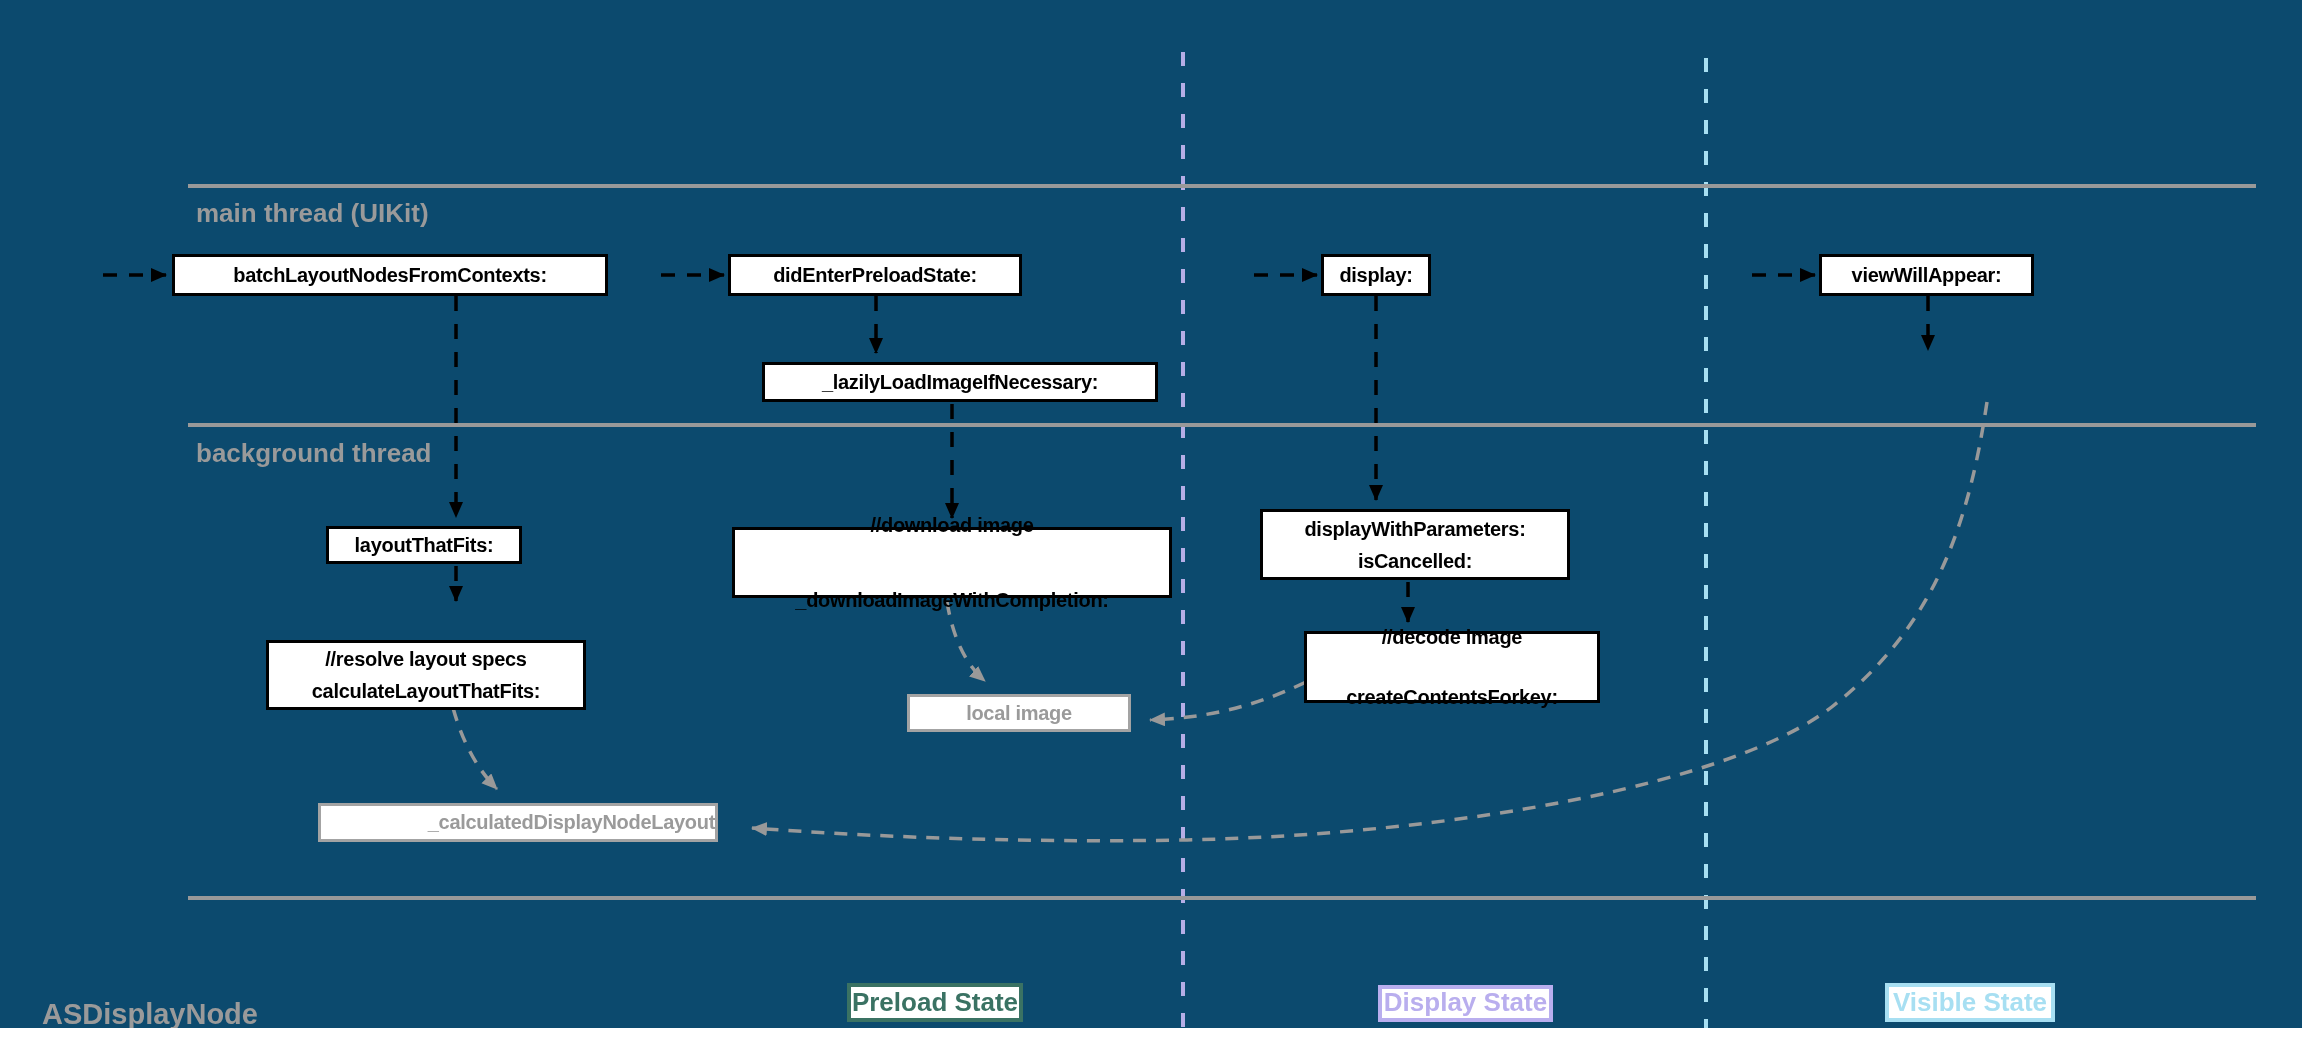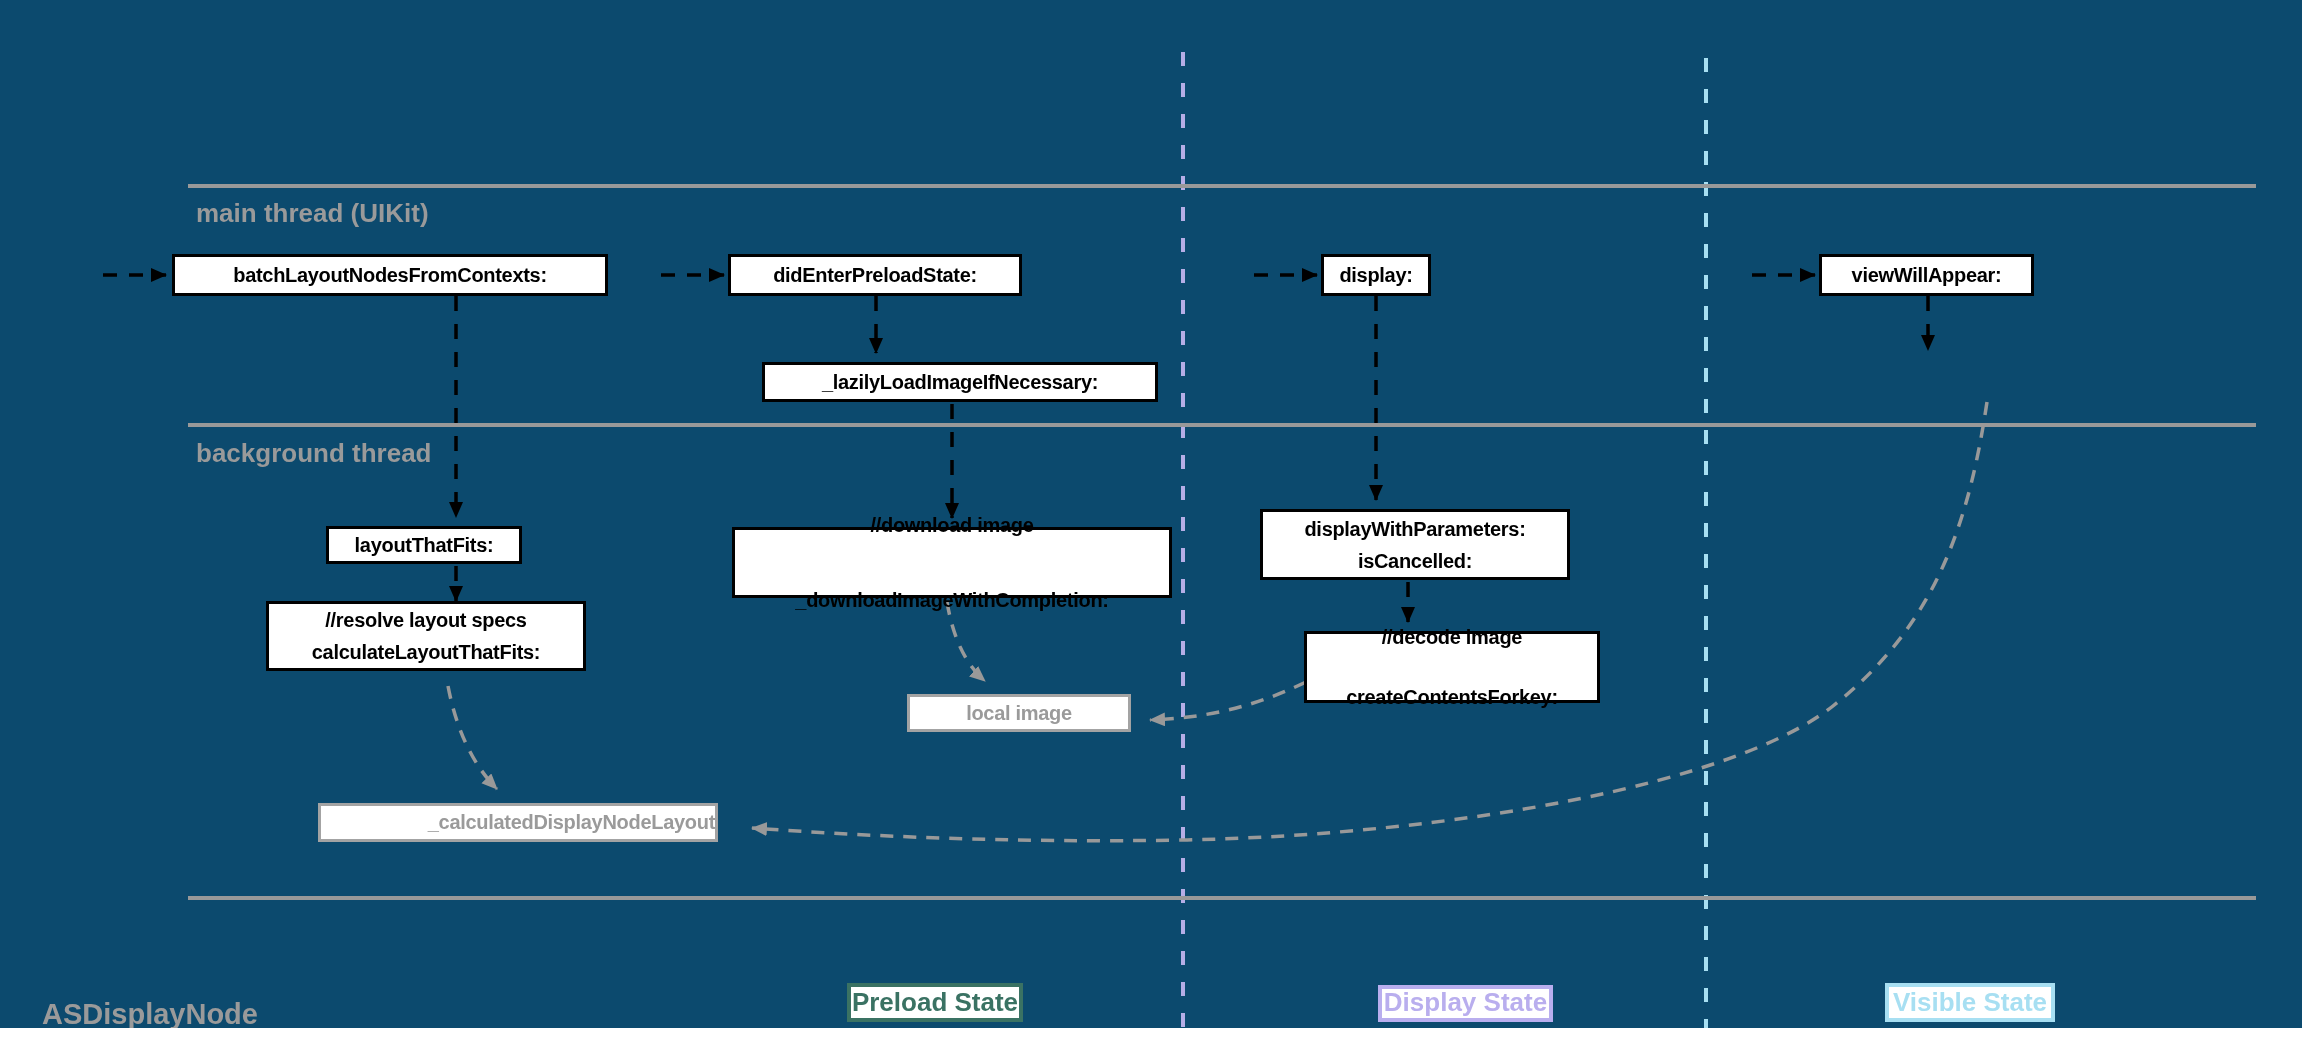--- a/index.html
+++ b/index.html
@@ -83,21 +83,21 @@
     <span>viewWillAppear:</span>
   </div>
 
   <div class="node" style="left:762px;top:362px;width:396px;height:40px;">
     <span>_lazilyLoadImageIfNecessary:</span>
   </div>
 
   <div class="node" style="left:326px;top:526px;width:196px;height:38px;">
     <span>layoutThatFits:</span>
   </div>
-  <div class="node two" style="left:266px;top:601px;width:320px;height:70px;">
+  <div class="node two" style="left:266px;top:640px;width:320px;height:70px;">
     <span>//resolve layout specs</span>
     <span>calculateLayoutThatFits:</span>
   </div>
   <div class="node two" style="left:732px;top:527px;width:440px;height:71px;gap:43px;">
     <span>//download image</span>
     <span>_downloadImageWithCompletion:</span>
   </div>
   <div class="node two" style="left:1260px;top:509px;width:310px;height:71px;">
     <span>displayWithParameters:</span>
     <span>isCancelled:</span>

